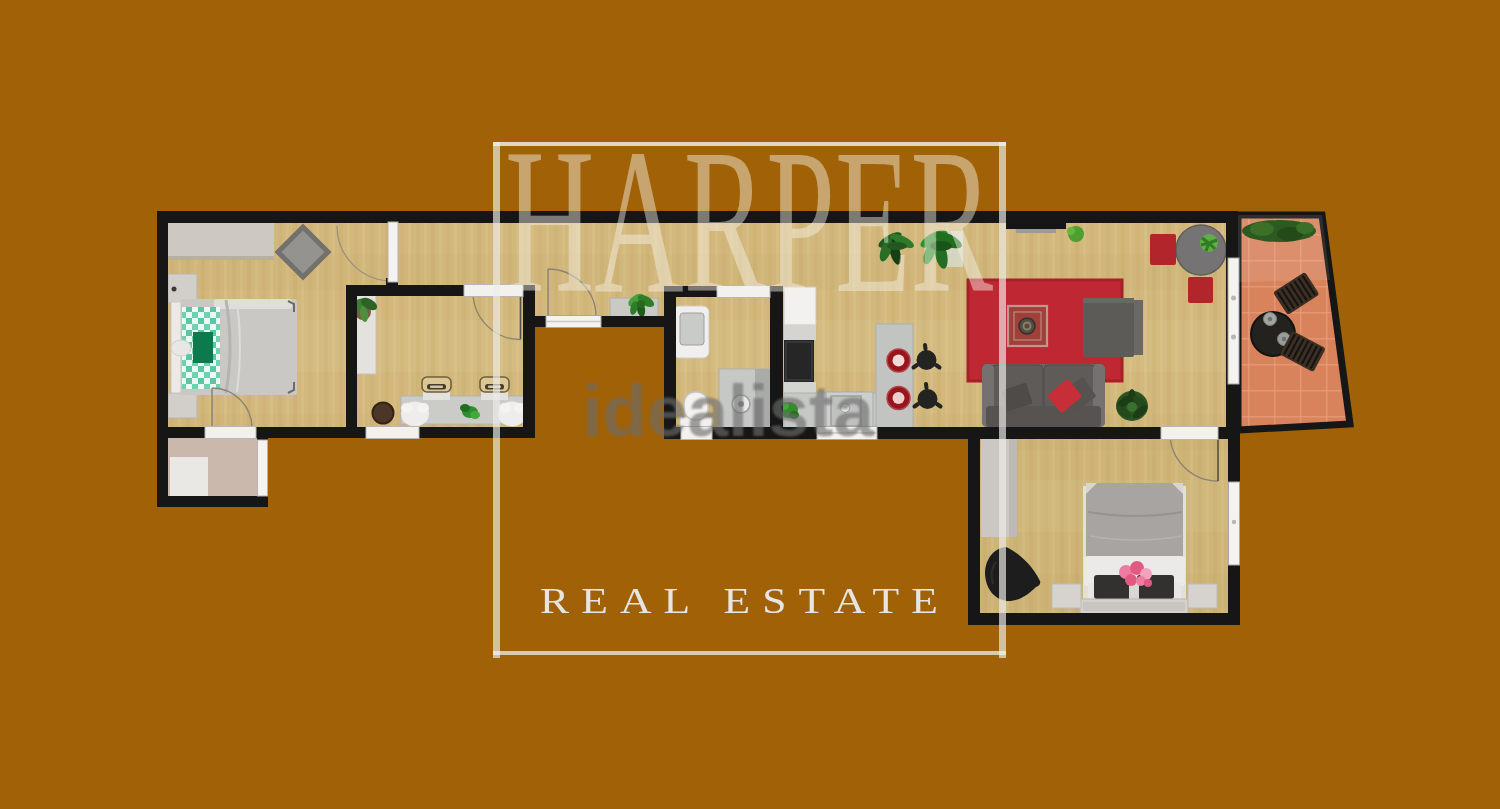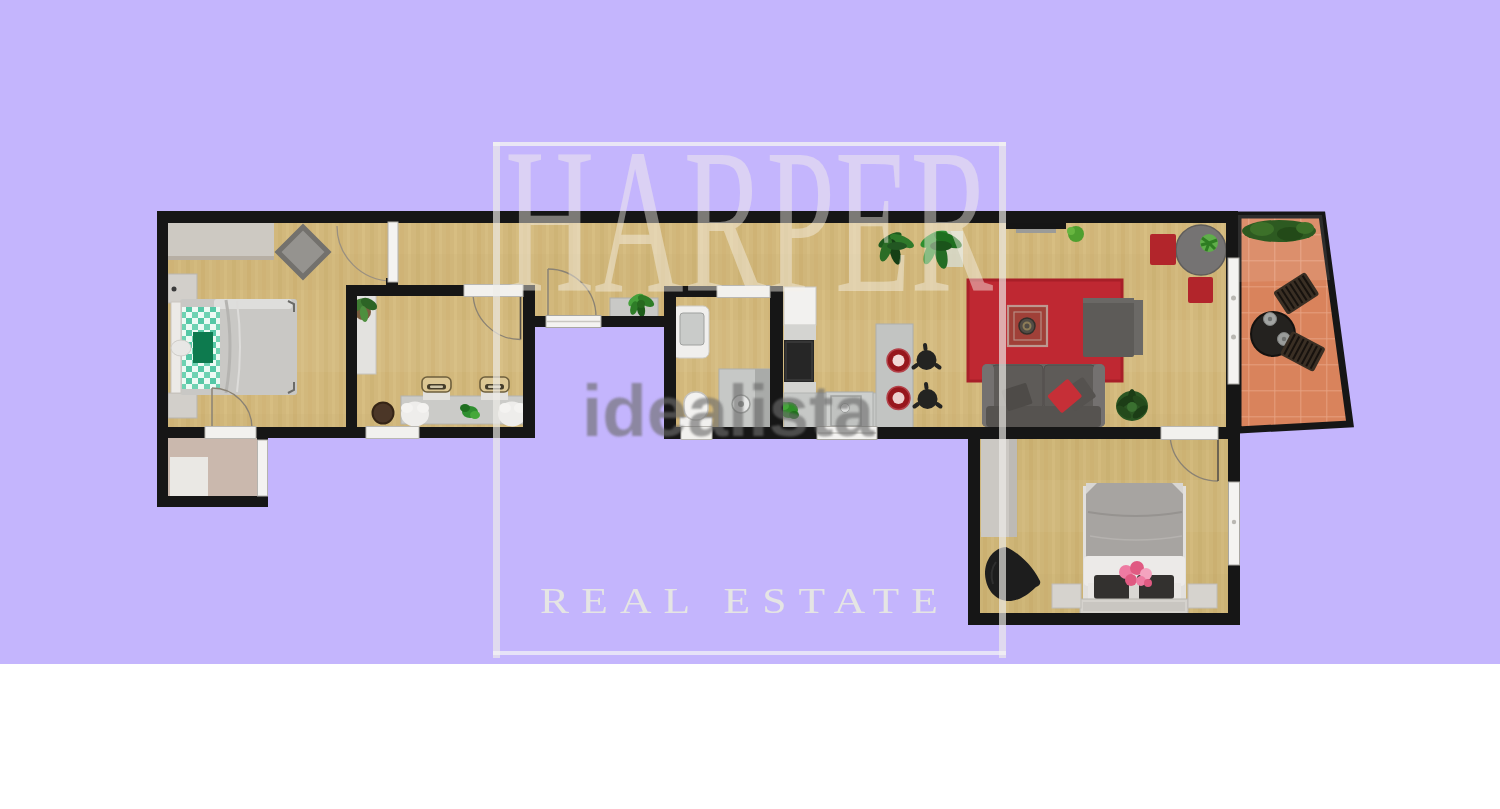--- a/index.html
+++ b/index.html
@@ -1,16 +1,16 @@
 <!DOCTYPE html>
 <html><head>
 <meta charset="utf-8">
 <style>
 html,body{margin:0;padding:0;background:#ffffff;font-family:"Liberation Sans",sans-serif;}
-#stage{position:relative;width:1500px;height:664px;background:#c4b5fd;overflow:hidden;}
+#stage{position:relative;width:1500px;height:809px;background:#a16207;overflow:hidden;}
 svg{display:block;filter:blur(0.55px)}
 </style>
 </head>
 <body>
 <div id="stage">
 <svg width="1500" height="809" viewBox="0 0 1500 809" xmlns="http://www.w3.org/2000/svg">
 <defs>
 <pattern id="wood" width="46" height="160" patternUnits="userSpaceOnUse">
   <rect width="46" height="160" fill="#d2b87c"></rect>
   <rect x="2" width="4" height="160" fill="#ccb071" opacity="0.6"></rect>

